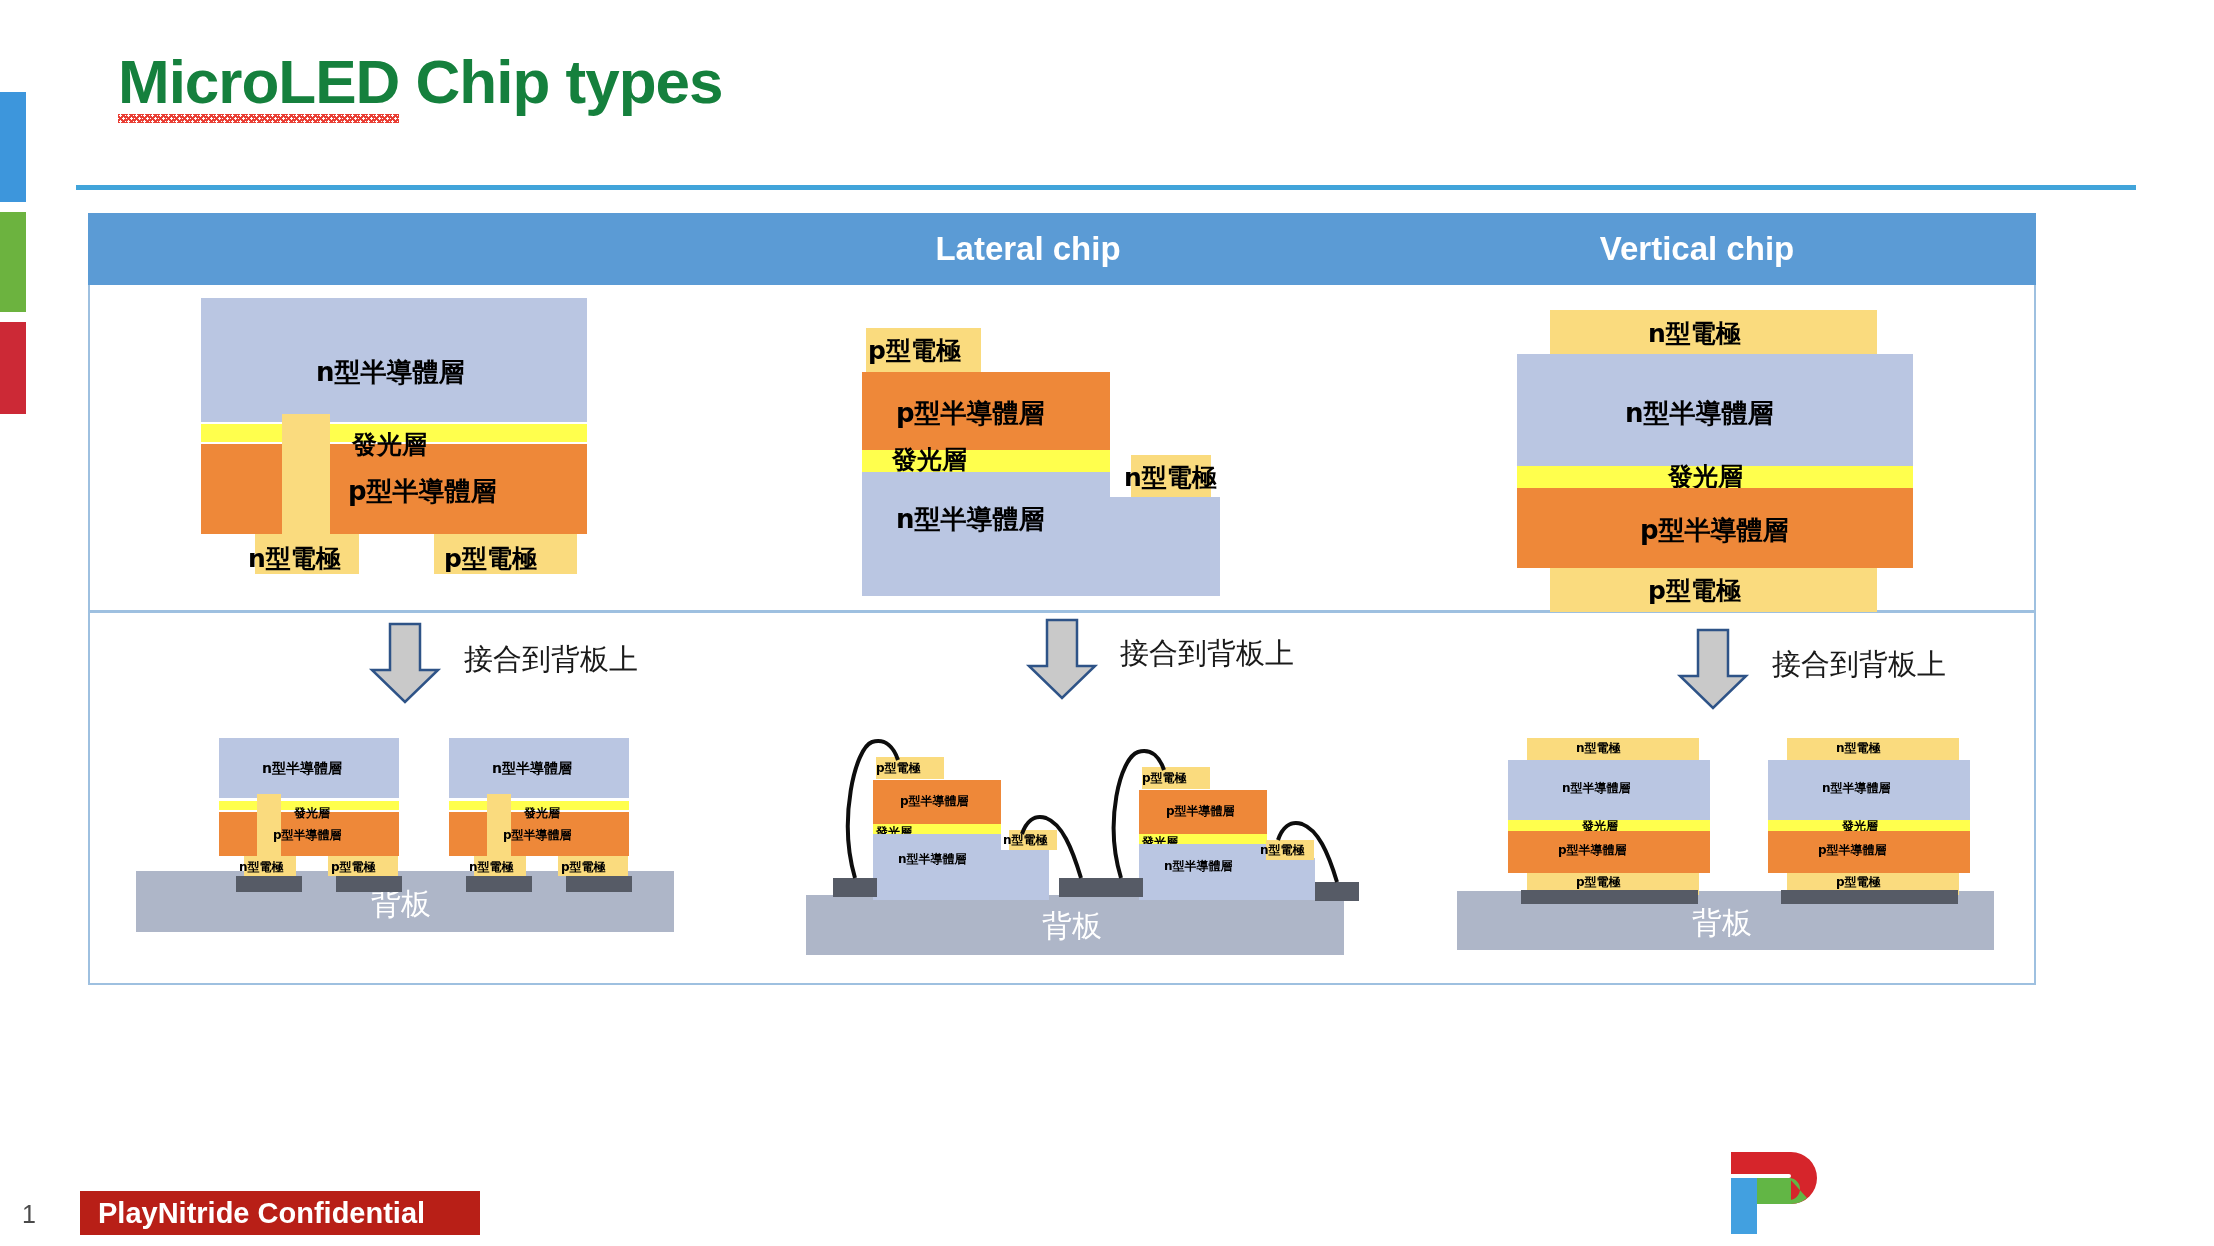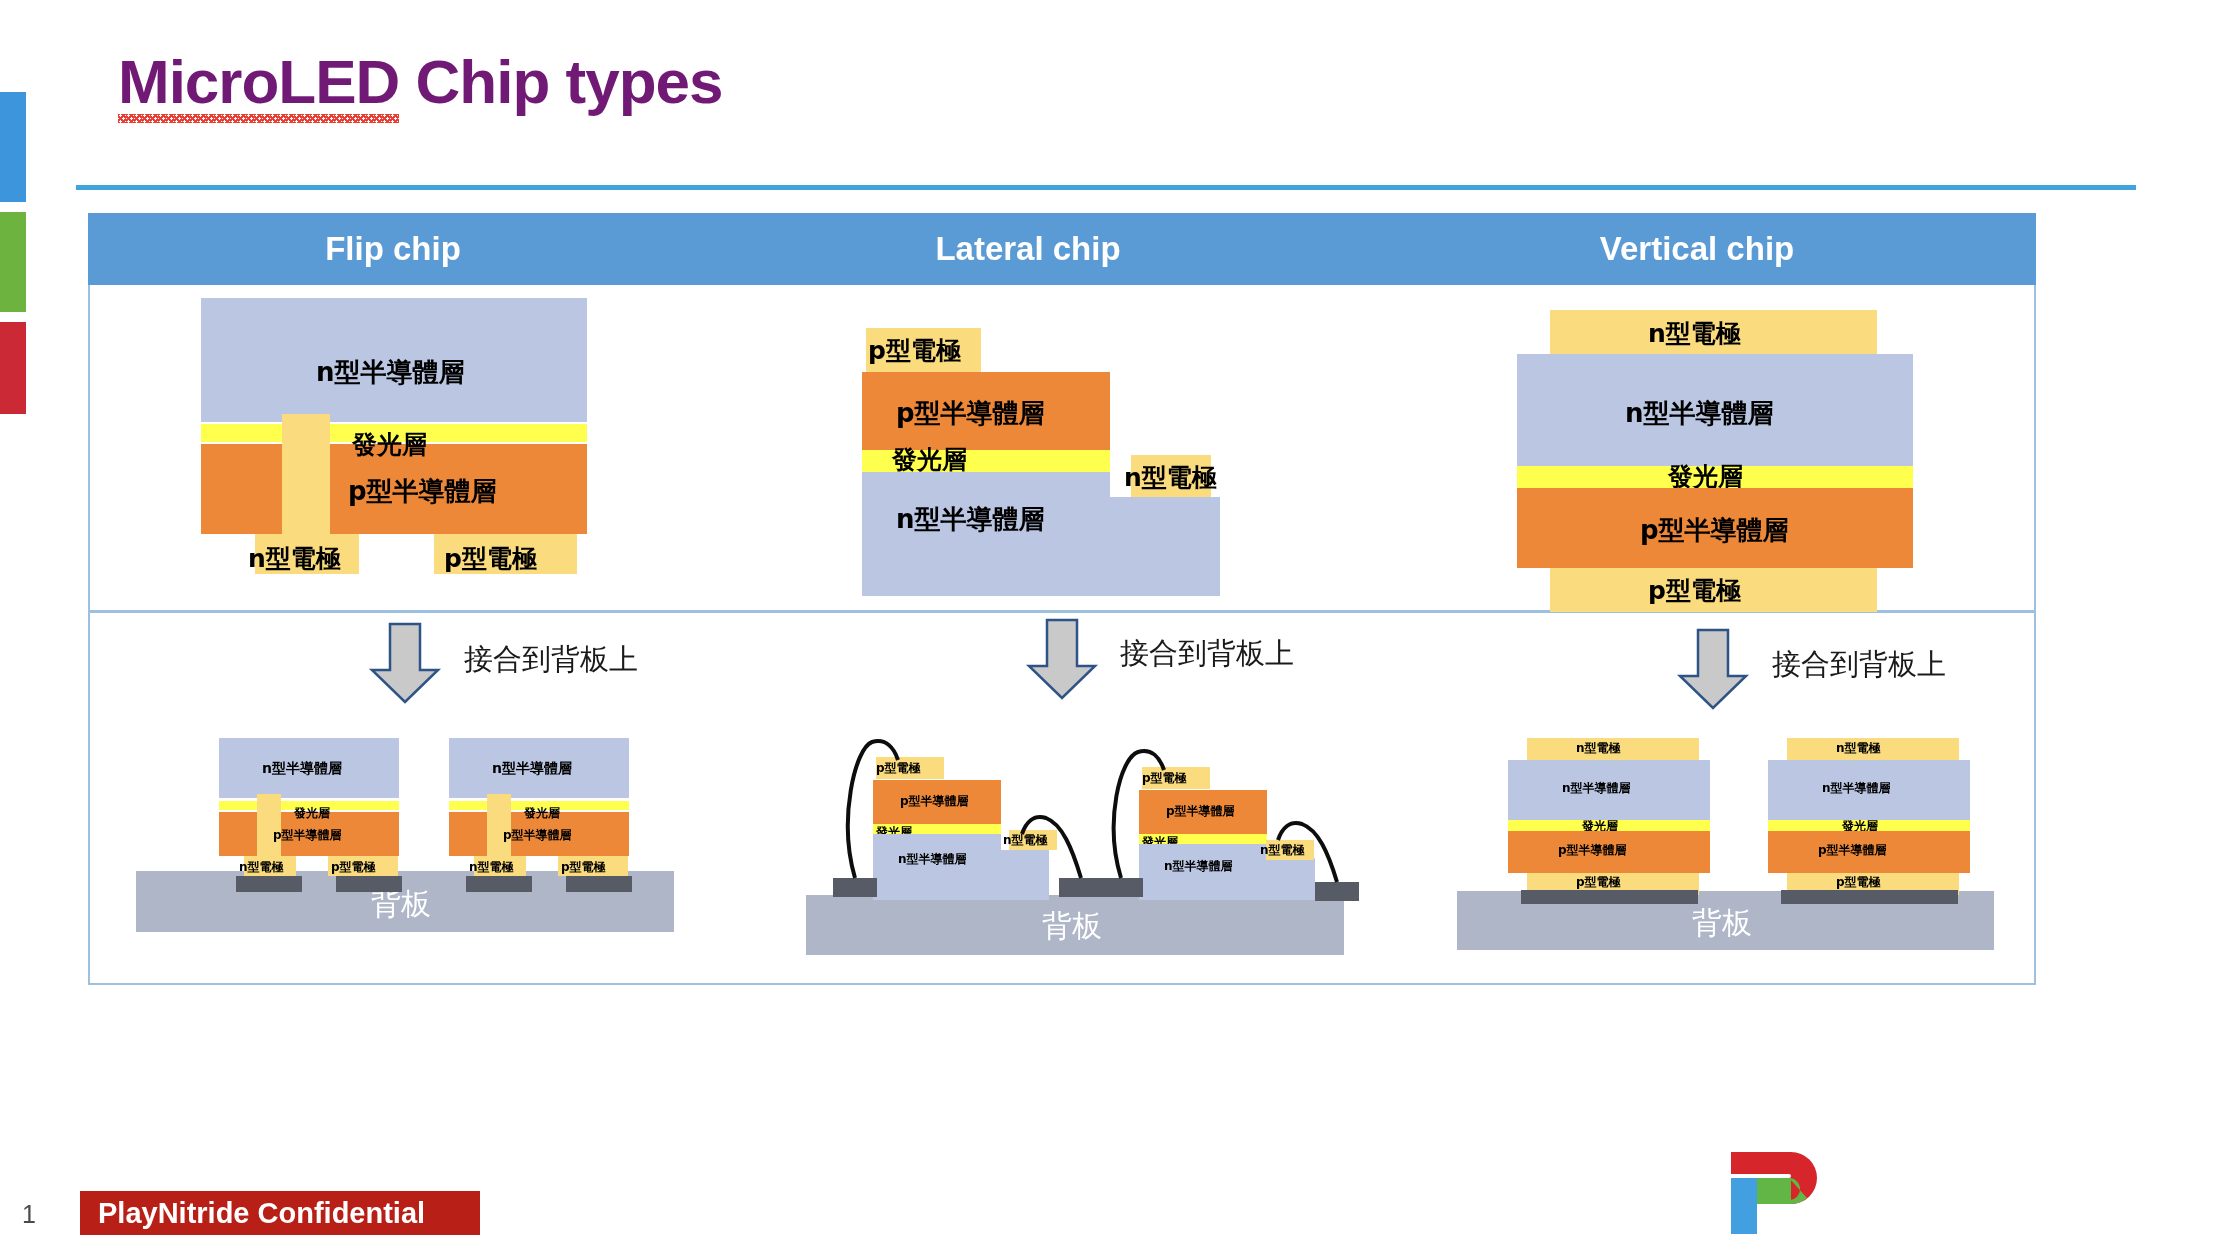--- a/index.html
+++ b/index.html
@@ -13,21 +13,21 @@
   
   .accent{position:absolute;left:0;width:26px;}
   .accent.blue{top:92px;height:110px;background:#3d96dc;}
   .accent.green{top:212px;height:100px;background:#6cb martin;}
   .accent.green{background:#6cb33f;}
   .accent.red{top:322px;height:92px;background:#cc2936;}
 
   
   .title{
     position:absolute;left:118px;top:46px;
-    font-size:62px;font-weight:bold;color:#701a75;letter-spacing:-1px;
+    font-size:62px;font-weight:bold;color:#15803d;letter-spacing:-1px;
     white-space:nowrap;
   }
   .title .t-micro{position:relative;display:inline-block;}
   .squig{
     position:absolute;left:0;bottom:-6px;width:100%;height:9px;
     background-image:repeating-linear-gradient(135deg,#e8342a 0 2px,transparent 2px 4px),
                      repeating-linear-gradient(45deg,#e8342a 0 2px,transparent 2px 4px);
     background-size:8px 9px;background-repeat:repeat-x;
     opacity:.95;
   }
@@ -108,21 +108,20 @@
   <div class="accent green"></div>
   <div class="accent red"></div>
 
   <div class="title">
     <span class="t-micro"><span>MicroLED</span><span class="squig"></span></span><span> Chip types</span>
   </div>
   <div class="title-rule"></div>
 
   <div class="panel"></div>
   <div class="head-bar"></div>
-  <div class="head-cell hc1">Flip chip</div>
   <div class="head-cell hc2">Lateral chip</div>
   <div class="head-cell hc3">Vertical chip</div>
   <div class="mid-rule"></div>
 
   <div>
     <div class="blk nsemi" style="left:201px;top:298px;width:386px;height:124px;"></div>
     <div class="lbl big" style="left:316px;top:355px;">n型半導體層</div>
 
     <div class="blk emit" style="left:201px;top:424px;width:386px;height:18px;"></div>
     <div class="blk psemi" style="left:201px;top:444px;width:386px;height:90px;"></div>

